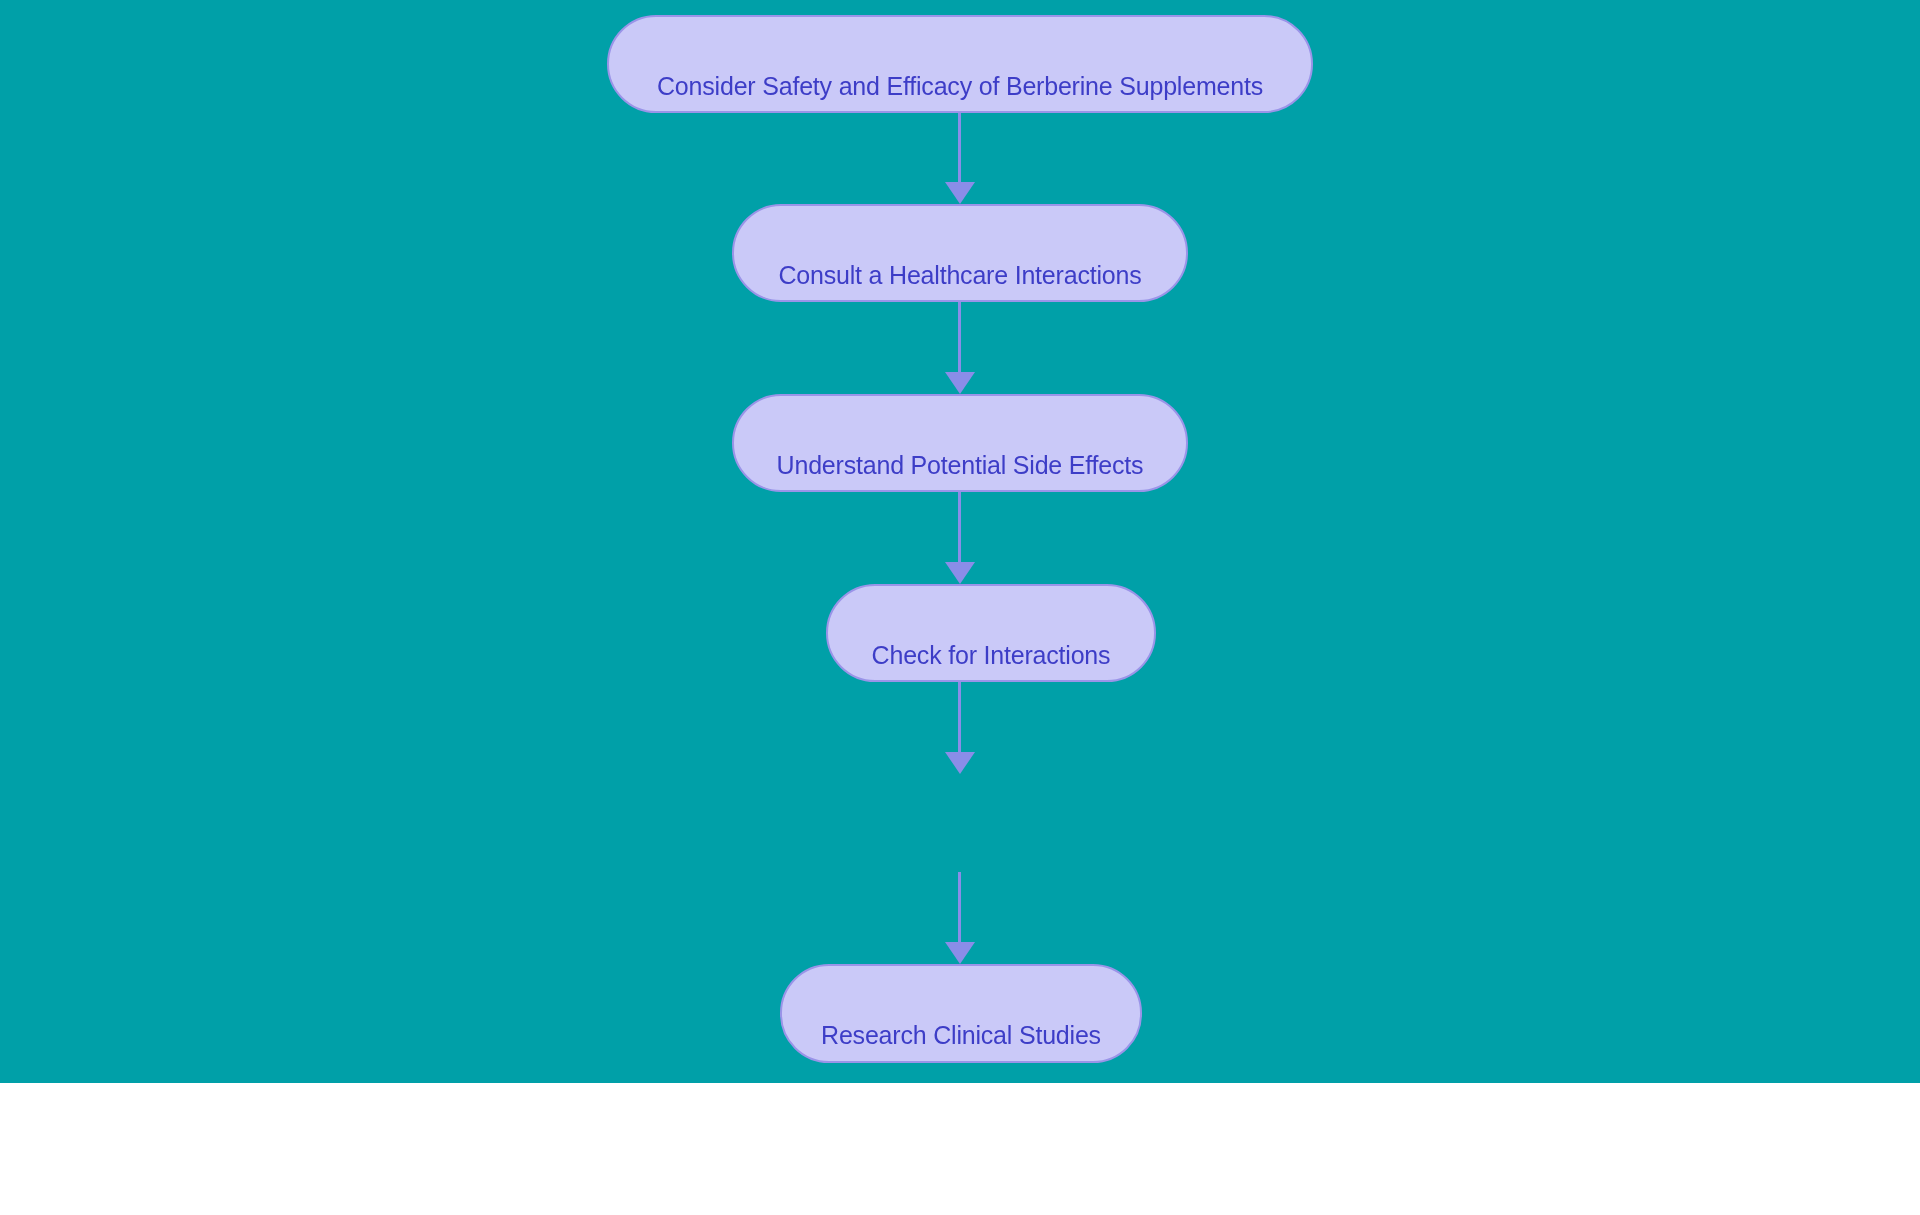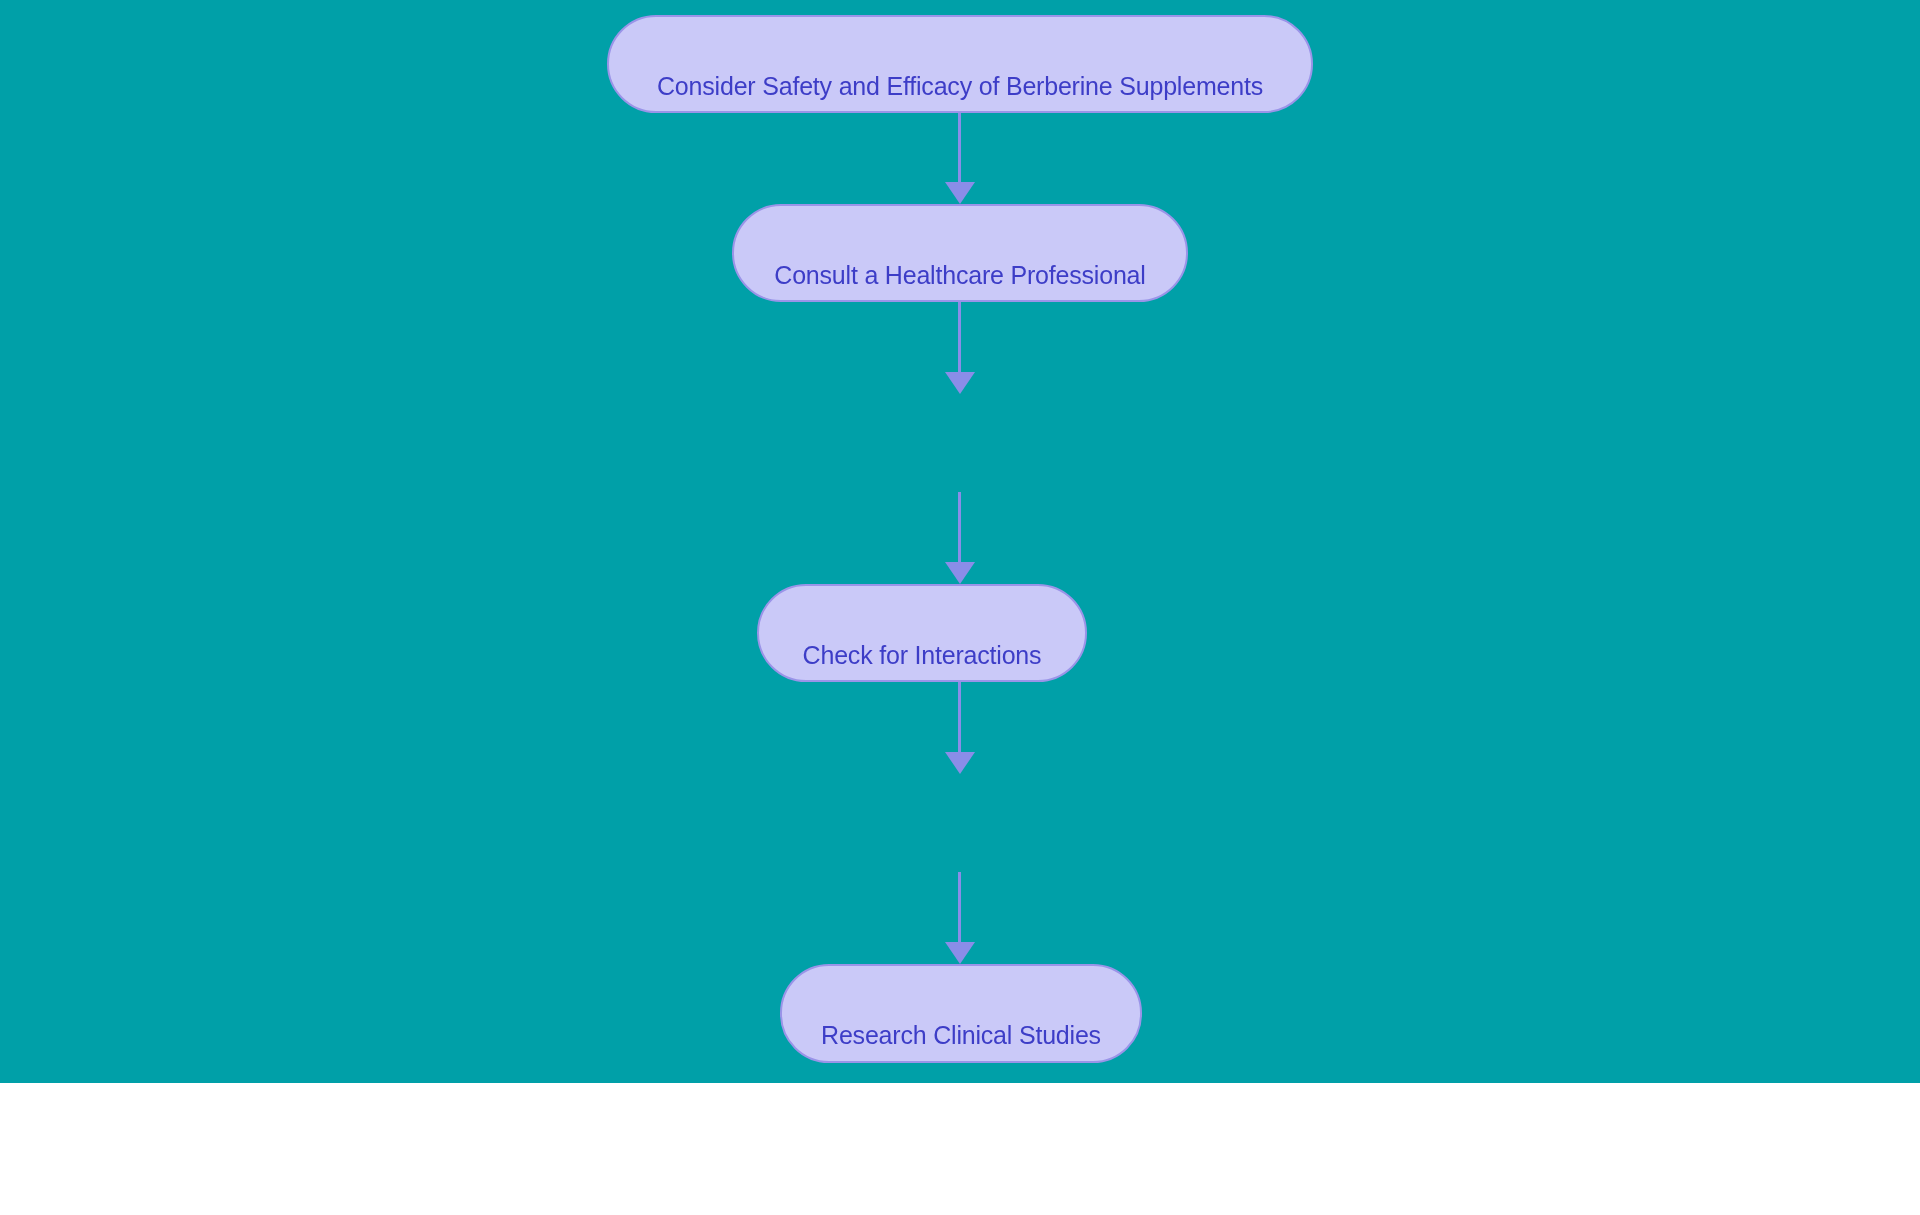--- a/index.html
+++ b/index.html
@@ -36,21 +36,21 @@
     color: var(--node-text, #3D3DC7);
     font-size: 25px;
     letter-spacing: -0.2px;
     white-space: nowrap;
     text-align: center;
     margin-top: 44px;
   }
   .n1 { left: 607px; top: 15px;  width: 706px; height: 98px; }
   .n2 { left: 732px; top: 204px; width: 456px; height: 98px; }
   .n3 { left: 732px; top: 394px; width: 456px; height: 98px; }
-  .n4 { left: 757px; top: 584px; width: 330px; height: 98px; }
+  .n4 { left: 826px; top: 584px; width: 330px; height: 98px; }
   .n5 { left: 792px; top: 774px; width: 336px; height: 98px; }
   .n6 { left: 780px; top: 964px; width: 362px; height: 99px; }
 
   .arrow {
     position: absolute;
     left: 945px;
     width: 30px;
   }
   .a1 { top: 113px; height: 91px; }
   .a2 { top: 302px; height: 92px; }
@@ -84,28 +84,31 @@
   <div class="node n1">
     <span class="node-label">Consider Safety and Efficacy of Berberine Supplements</span>
   </div>
 
   <div class="arrow a1">
     <div class="arrow-line"></div>
     <div class="arrow-head"></div>
   </div>
 
   <div class="node n2">
-    <span class="node-label">Consult a Healthcare Professional</span>
+    <span class="node-label">Consult a Healthcare Interactions</span>
   </div>
 
   <div class="arrow a2">
     <div class="arrow-line"></div>
     <div class="arrow-head"></div>
   </div>
 
+  <div class="node n3">
+    <span class="node-label">Understand Potential Side Effects</span>
+  </div>
 
   <div class="arrow a3">
     <div class="arrow-line"></div>
     <div class="arrow-head"></div>
   </div>
 
   <div class="node n4">
     <span class="node-label">Check for Interactions</span>
   </div>
 

